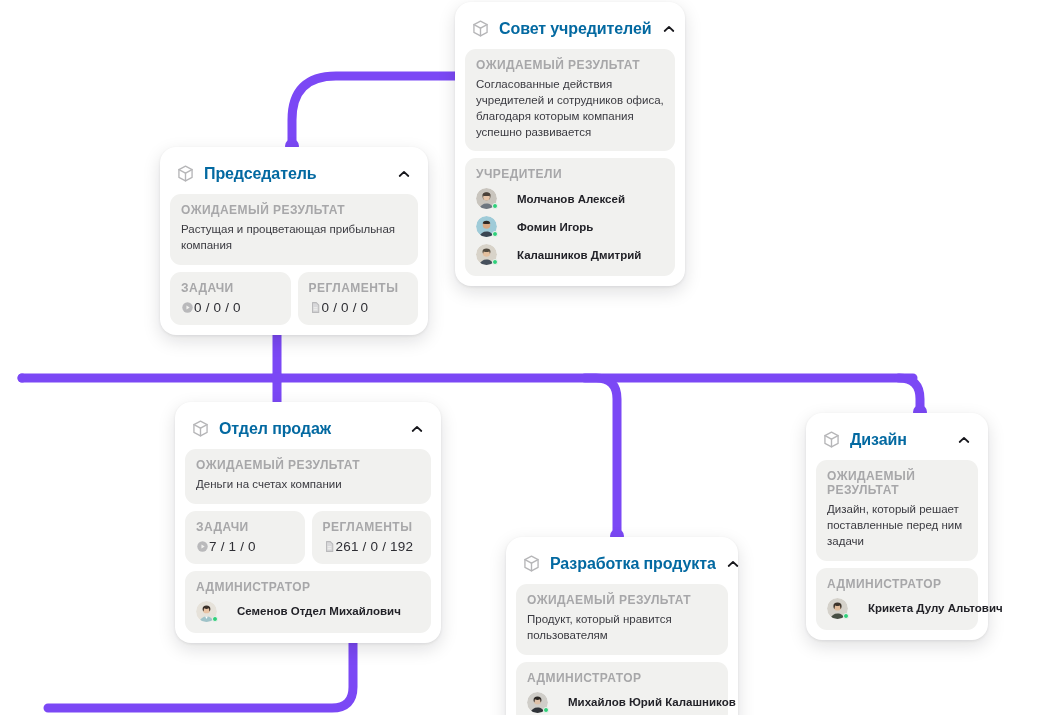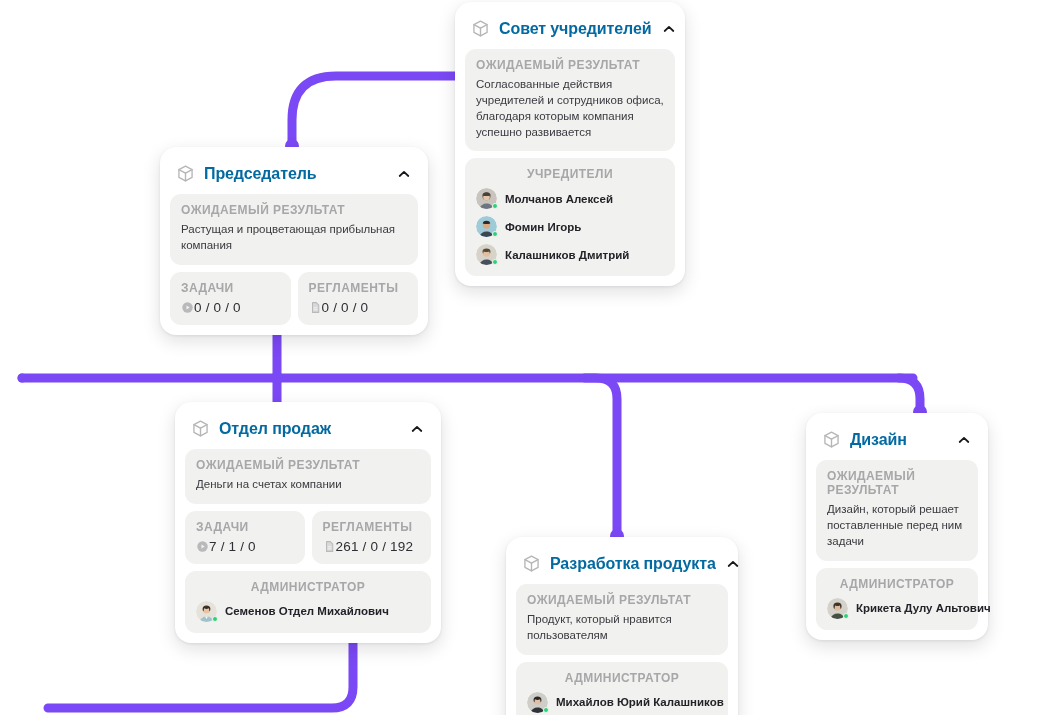--- a/index.html
+++ b/index.html
@@ -38,21 +38,21 @@
     flex: 1 1 auto;
   }
   .chevron { width: 16px; height: 16px; flex: 0 0 16px; cursor: pointer; }
 
   .panel {
     background: #f1f1ef;
     border-radius: 11px;
     padding: 9px 11px 11px 11px;
     margin-bottom: 7px;
   }
-  .panel:last-child { margin-bottom: 0; text-align: center; }
+  .panel:last-child { margin-bottom: 0; }
   .panel-label {
     font-size: 12px;
     font-weight: bold;
     letter-spacing: .45px;
     color: #a7a7a9;
     text-transform: uppercase;
     margin-bottom: 5px;
   }
   .panel-text {
     font-size: 11.5px;
@@ -62,21 +62,21 @@
 
   .stat-row { display: flex; gap: 7px; margin-bottom: 7px; }
   .stat-row:last-child { margin-bottom: 0; }
   .stat { flex: 1 1 0; background: #f1f1ef; border-radius: 11px; padding: 9px 11px 10px 11px; }
   .stat-val {
     display: flex; align-items: center; 
     font-size: 13.5px; color: #2e2e34; letter-spacing: .2px;
   }
   .stat-val svg { flex: 0 0 13px; }
 
-  .person { display: flex; align-items: center; gap: 8px; margin-top: 7px; }
+  .person { display: flex; align-items: center; gap: 20px; margin-top: 7px; }
   .person:first-of-type { margin-top: 4px; }
   .person-name { font-size: 11.5px; font-weight: bold; color: #222228; white-space: nowrap; }
 
   .avatar {
     position: relative; width: 21px; height: 21px; flex: 0 0 21px;
     border-radius: 50%; overflow: visible;
   }
   .avatar .ph {
     width: 21px; height: 21px; border-radius: 50%;
     overflow: hidden; display: block;

